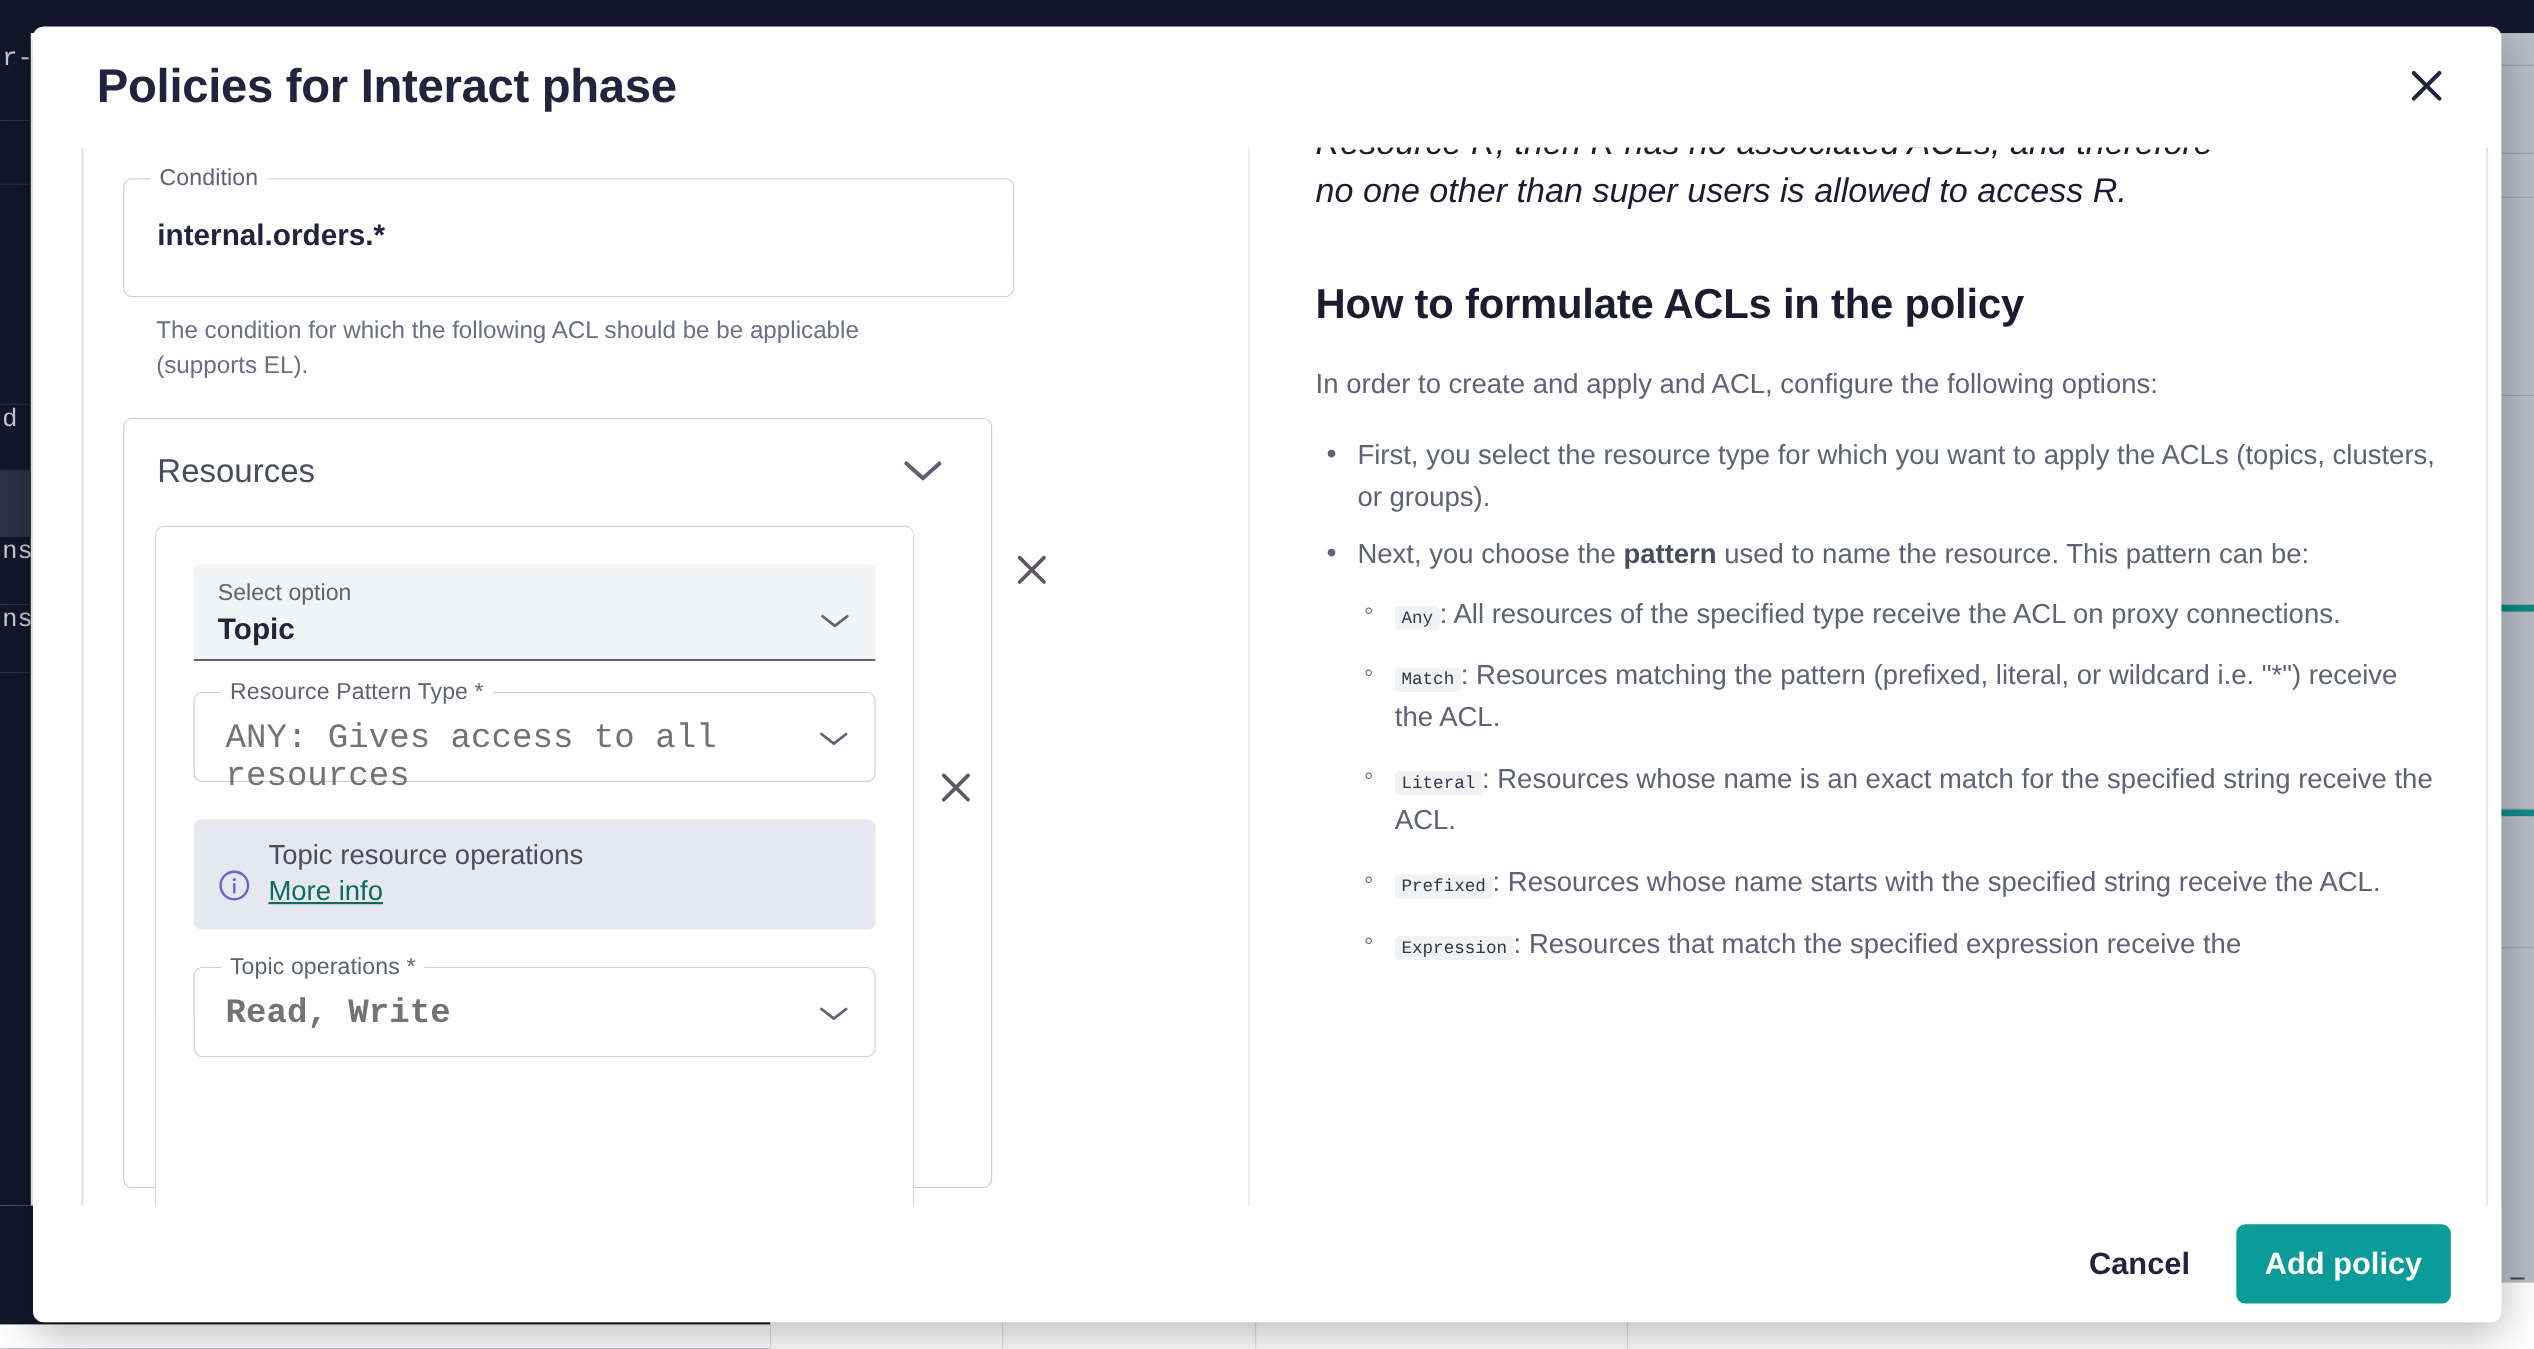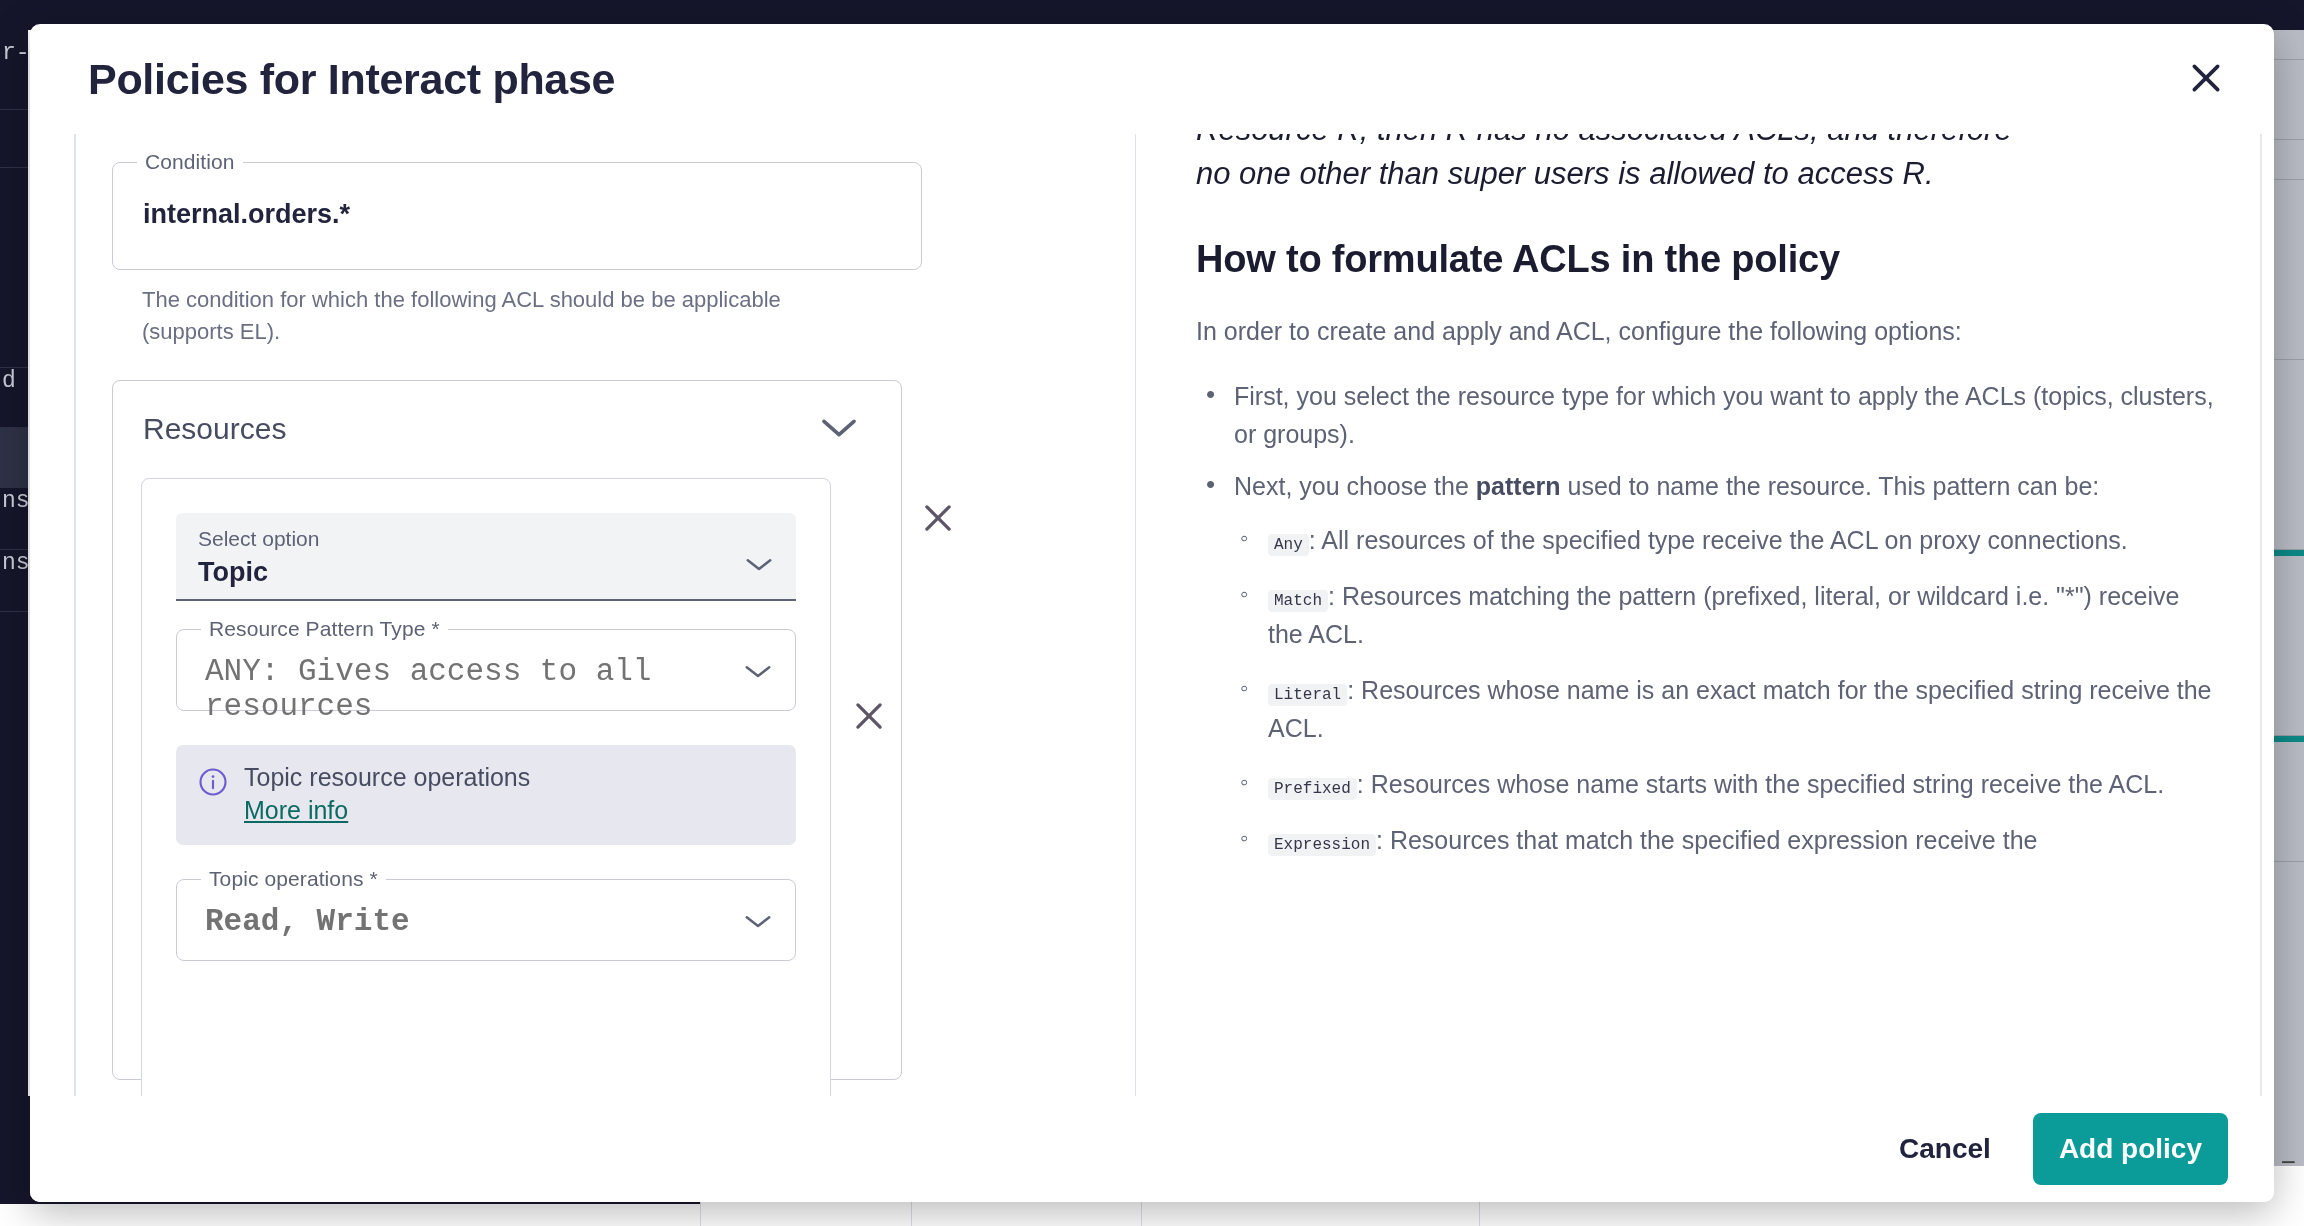--- a/index.html
+++ b/index.html
@@ -162,42 +162,42 @@
     margin-top: 28px; border: 1px solid #c9ccd4; border-radius: 8px;
     height: 82px; position: relative; background: #fff;
   }
   .os-value {
     font-size: 31px; color: #737373; padding: 24px 0 0 28px; font-family: Liberation Mono, monospace;
   }
 
   .info-box {
     margin-top: 34px; background: #e7e8ef; border-radius: 7px;
     padding: 18px 22px 20px 22px; display: flex; gap: 16px;
-    align-items: flex-start;
+    align-items: flex-end;
   }
   .info-box .info-icon { flex: 0 0 auto; margin-top: 4px; }
   .info-title { font-size: 25px; color: #474c61; }
   .info-link {
     font-size: 25px; color: #0c6a63; text-decoration: underline;
     display: inline-block; margin-top: 4px; cursor: pointer;
   }
 
   .del-x {
     position: absolute; background: none; border: none; cursor: pointer;
     padding: 8px;
   }
 
   
   .doc-quote {
     font-style: italic; font-size: 31px; color: #1b1c30;
     line-height: 1.42; margin-top: -26px;
   }
   .doc-h2 {
     font-size: 38px; font-weight: bold; color: #1b1c30;
-    margin-top: 42px; letter-spacing: -0.2px;
+    margin-top: 60px; letter-spacing: -0.2px;
   }
   .doc-p {
     font-size: 25px; color: #5d6275; margin-top: 32px; line-height: 1.45;
   }
   ul.doc-list { list-style: none; margin-top: 28px; }
   ul.doc-list > li {
     font-size: 25px; color: #5d6275; line-height: 1.52;
     position: relative; padding-left: 38px; margin-bottom: 14px;
   }
   ul.doc-list > li::before {

